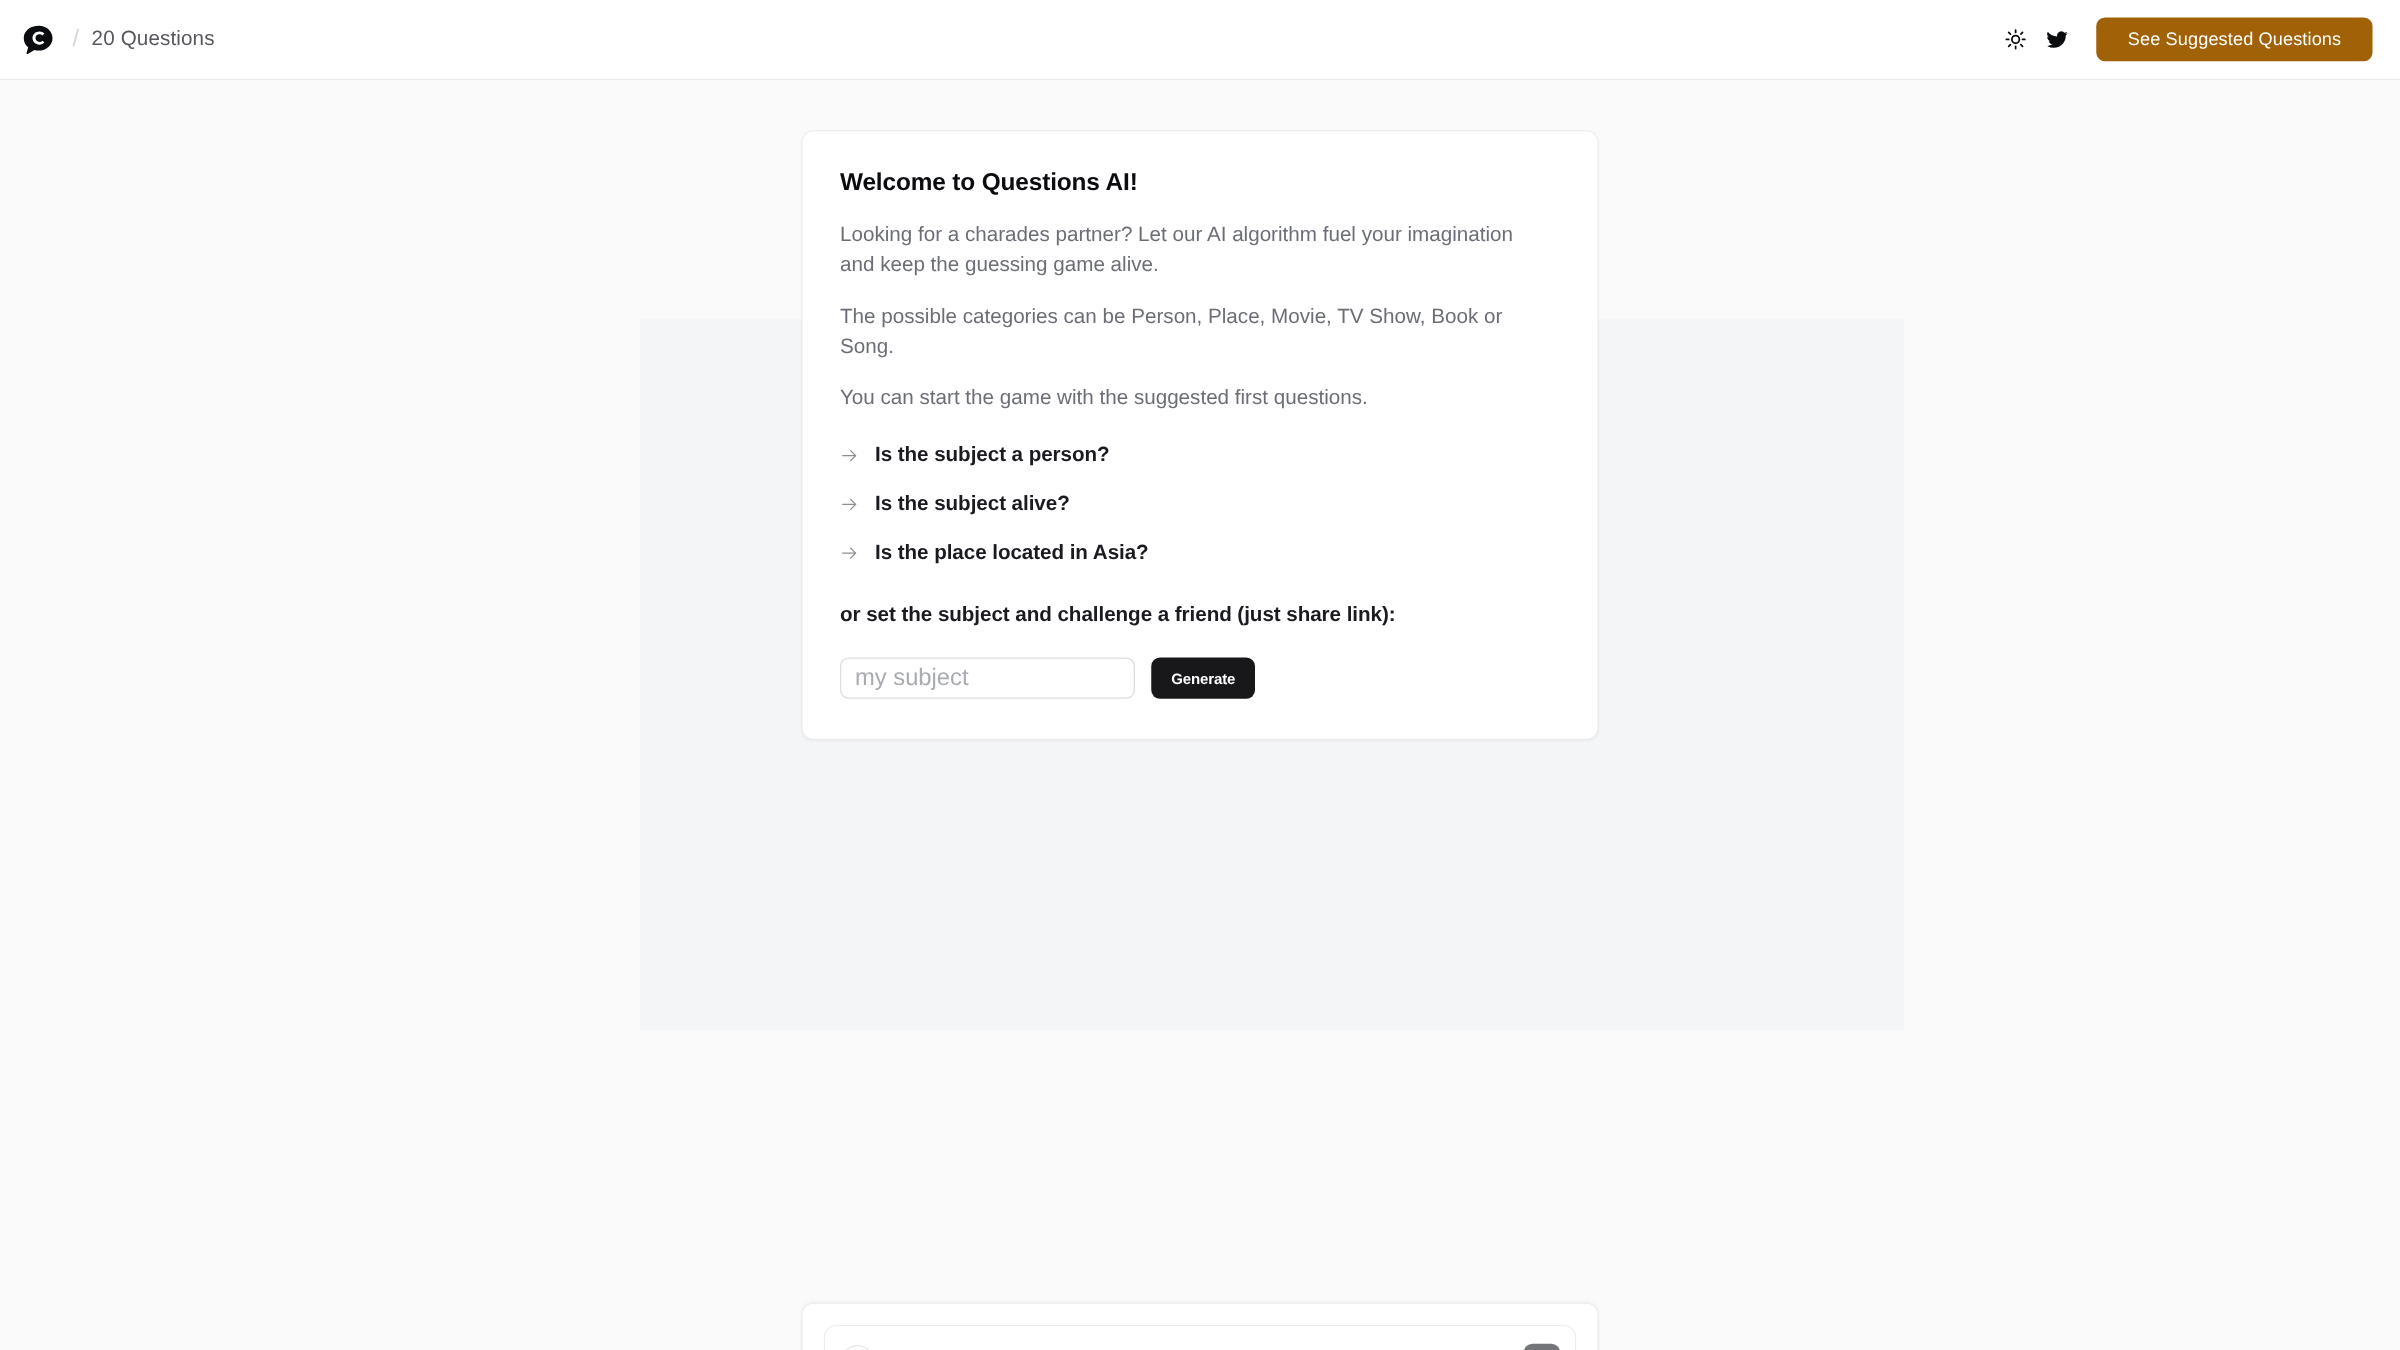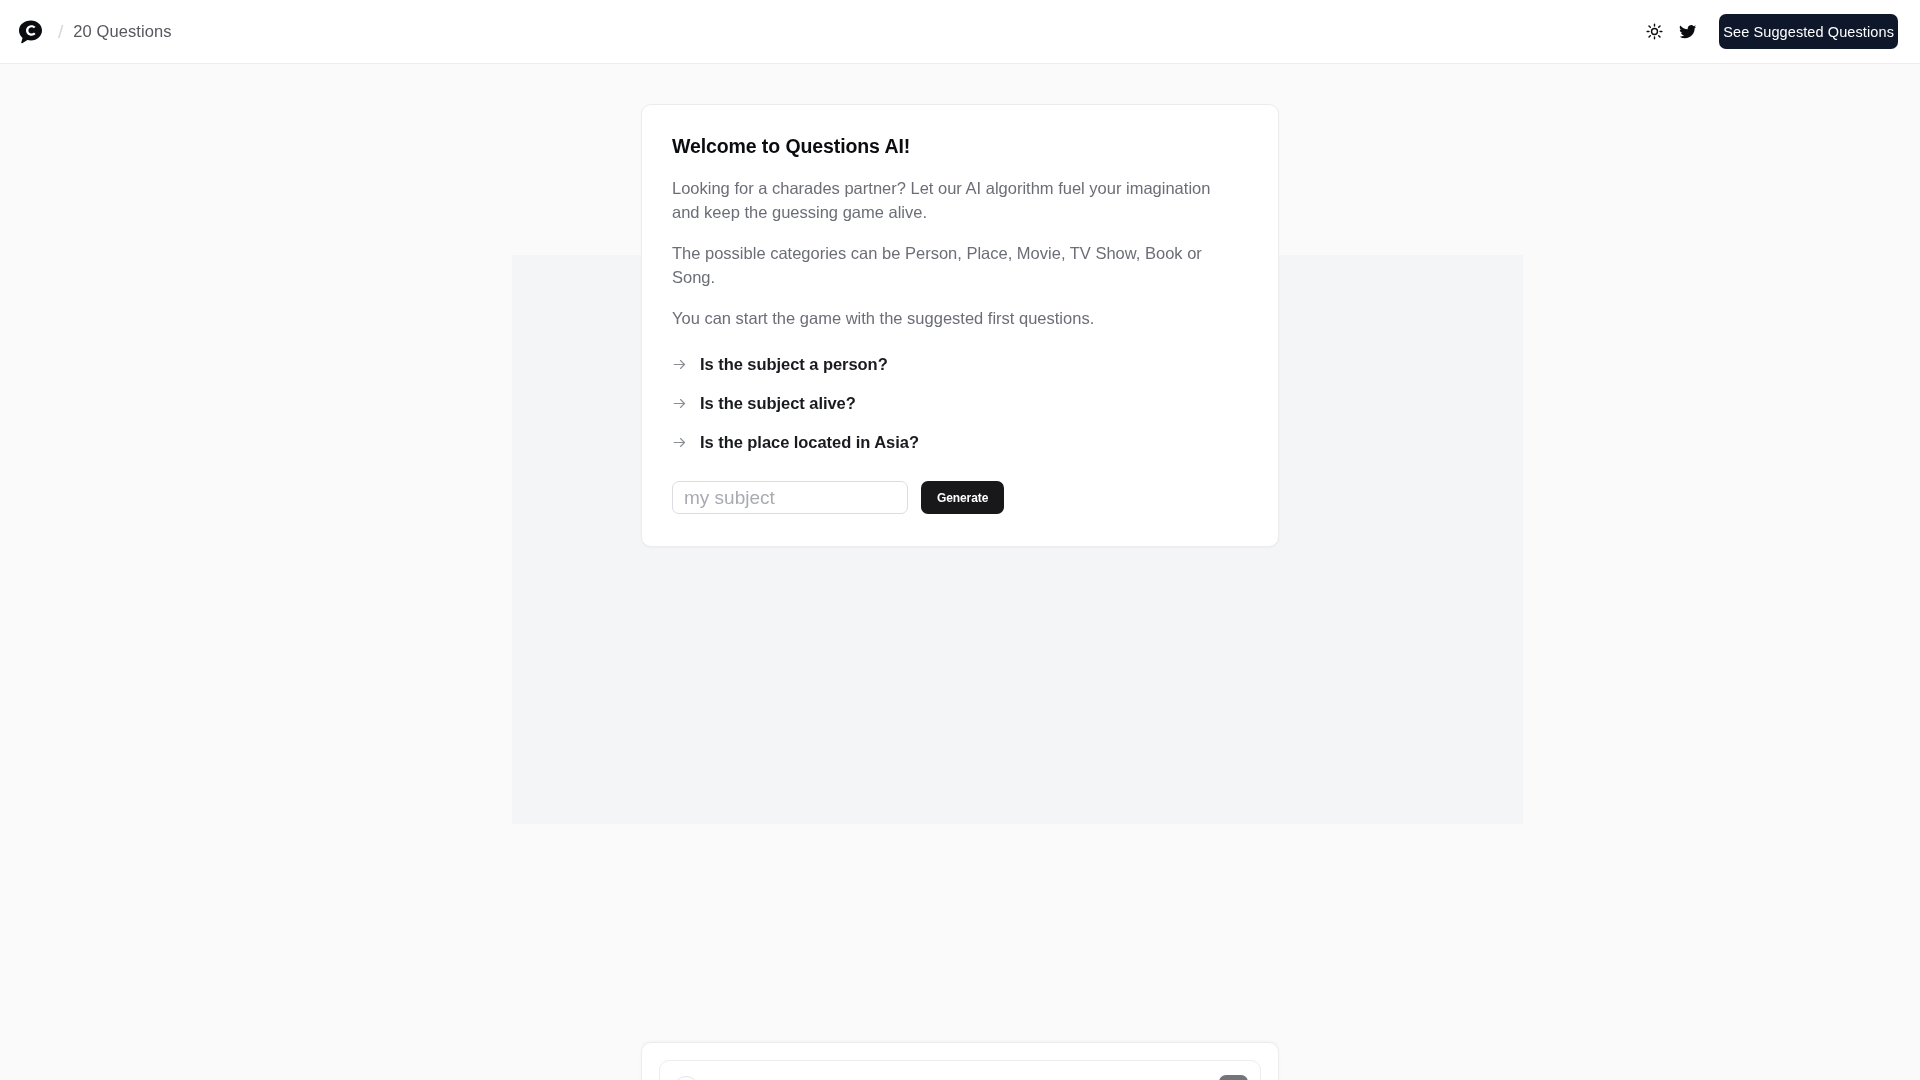--- a/index.html
+++ b/index.html
@@ -86,26 +86,26 @@
     justify-content: center;
     background: none;
     border: none;
     cursor: pointer;
     color: #0b0c10;
   }
   .icon-btn svg { display: block; }
 
   .suggested-btn {
     margin-left: 14px;
-    background: #0f172a;
+    background: #a16207;
     color: #ffffff;
     border: none;
     border-radius: 7px;
     height: 35px;
-    padding: 0 4px;
+    padding: 0 25px;
     font-family: "Liberation Sans", sans-serif;
     font-size: 14.5px;
     font-weight: 400;
     letter-spacing: .1px;
     cursor: pointer;
     white-space: nowrap;
     display: flex;
     align-items: center;
   }
 
@@ -375,20 +375,21 @@
           <span class="arrow-icon">
             <svg width="15" height="15" viewBox="0 0 24 24" fill="none" stroke="currentColor" stroke-width="1.7" stroke-linecap="round" stroke-linejoin="round" aria-hidden="true">
               <path d="M3.5 12h16.2"></path>
                 <path d="M13.6 5.6 20 12l-6.4 6.4"></path>
             </svg>
           </span>
           <span class="suggest-label">Is the place located in Asia?</span>
         </li>
       </ul>
 
+      <div class="share-line">or set the subject and challenge a friend (just share link):</div>
 
       <div class="subject-row">
         <input class="subject-input" type="text" placeholder="my subject" style="">
         <button class="generate-btn">Generate</button>
       </div>
     </div>
 
     <div class="composer-wrap">
       <div class="composer-field">
         <button class="plus-btn">

